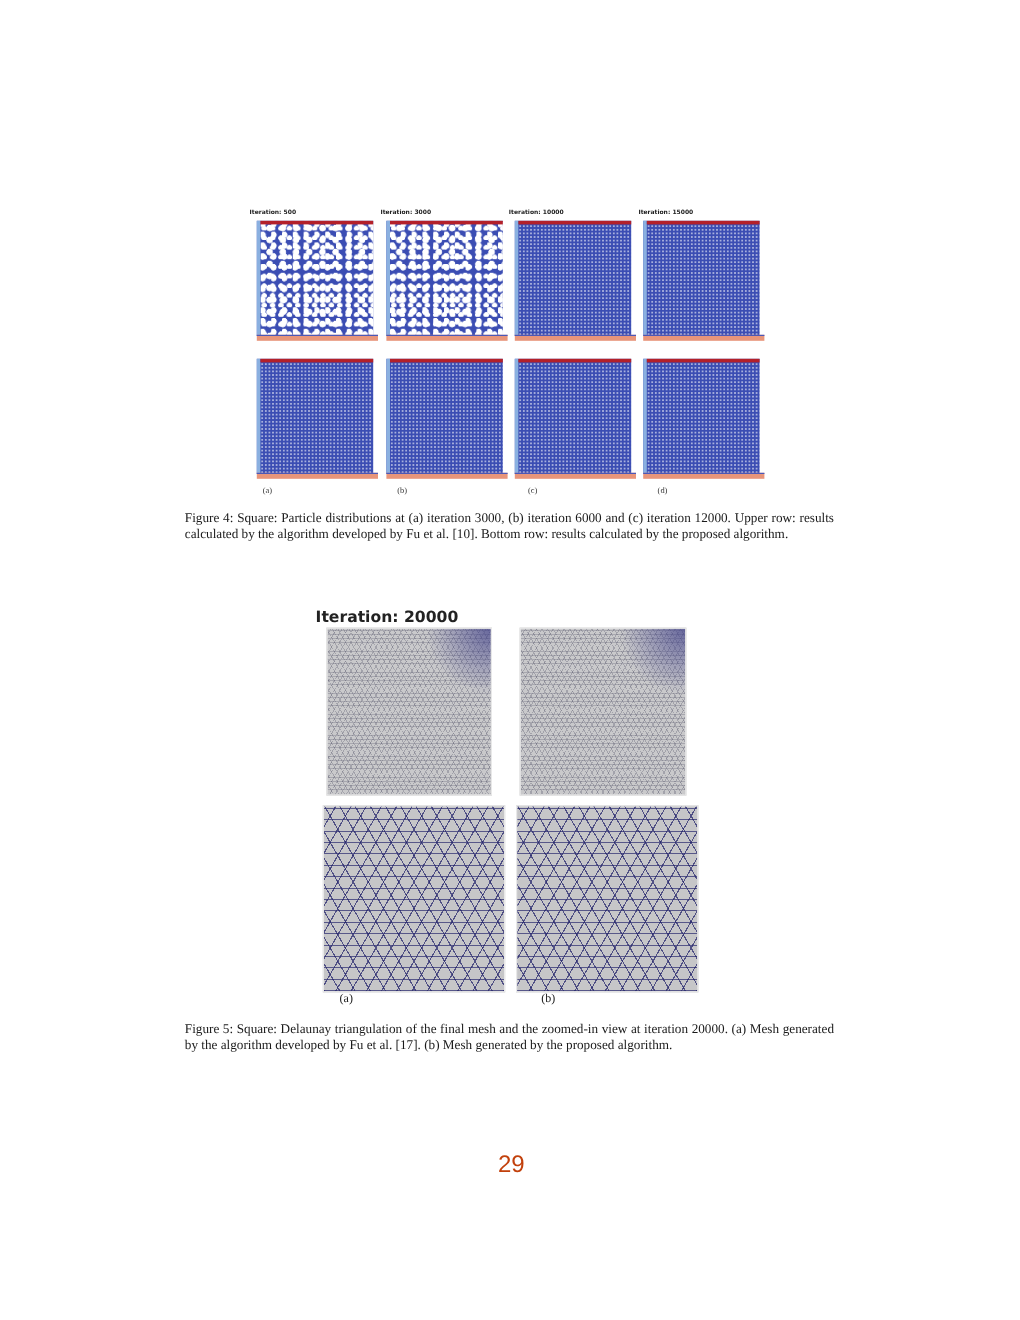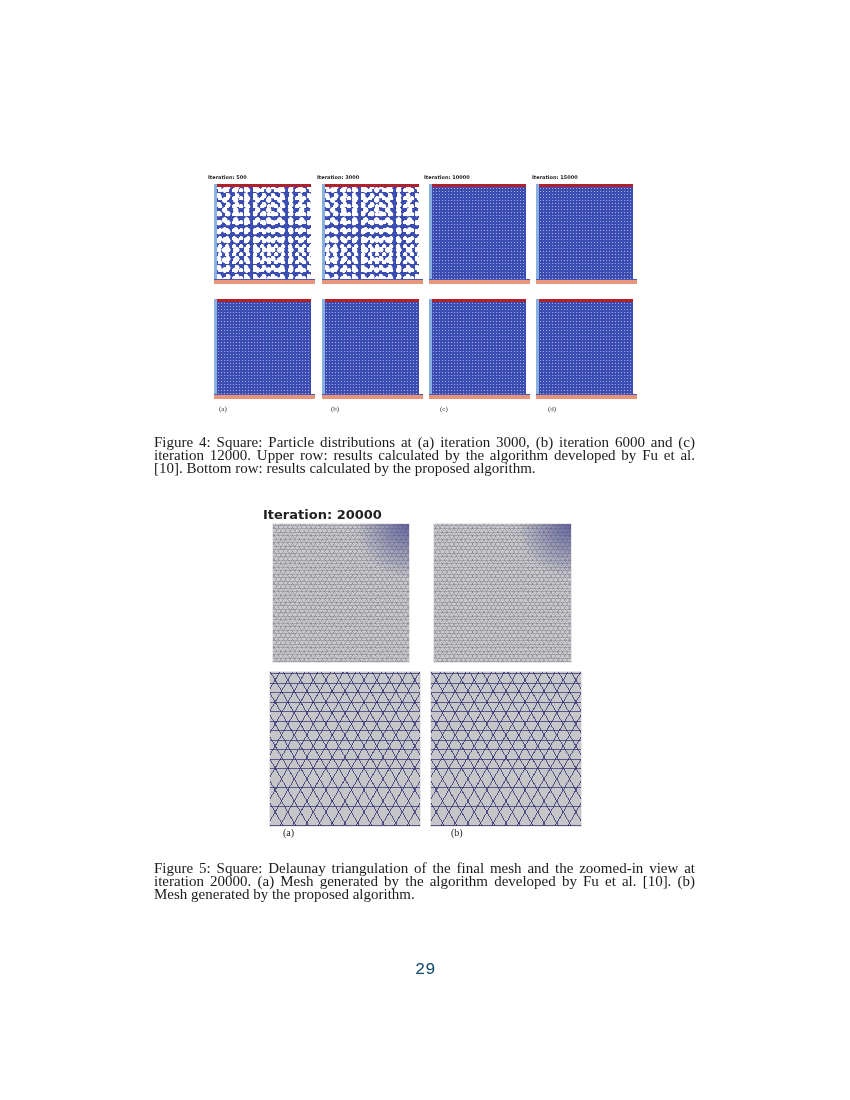--- a/index.html
+++ b/index.html
@@ -1,21 +1,21 @@
 <!DOCTYPE html>
 <html><head>
 <meta charset="utf-8">
 <style>
   html, body { margin: 0; padding: 0; background: #ffffff; }
   body { width: 850px; height: 1100px; position: relative; overflow: hidden; font-family: "DejaVu Serif", "Liberation Serif", serif; color: #1a1a1a; }
   .abs { position: absolute; }
   .panel-label-top { font-family: "DejaVu Sans", "Liberation Sans", sans-serif; font-size: 5px; font-weight: bold; color: #222; white-space: nowrap; }
   .sub-label { font-family: "Liberation Serif", serif; font-size: 7px; color: #333; }
   .sub-label-lg { font-family: "Liberation Serif", serif; font-size: 10px; color: #222; }
-  .caption { font-family: "Liberation Serif", serif; font-size: 15px; line-height: 13px; color: #1a1a1a; text-align: justify; text-align-last: left; margin-top: 10px; }
+  .caption { font-family: "Liberation Serif", serif; font-size: 11px; line-height: 13px; color: #1a1a1a; text-align: justify; text-align-last: left; }
   .particle-box { position: absolute; width: 94px; height: 96px; background-color: #3b4db3; border-left: 3px solid #8ab0e0; }
   .particle-box .top-bar { position: absolute; left: 0; right: 0; top: 0; height: 3px; background: #b3202a; }
   .particle-box .bot-bar { position: absolute; left: -3px; right: -4px; bottom: -4px; height: 4px; background: #e8957a; border-top: 1px solid #4a58b8; }
   .sparse { background-image:
       radial-gradient(circle at 20% 30%, #fff 0 2.5px, transparent 3px),
       radial-gradient(circle at 70% 60%, #fff 0 2.5px, transparent 3px),
       radial-gradient(circle at 45% 80%, #fff 0 2px, transparent 2.5px);
     background-size: 9px 9px, 11px 10px, 7px 8px; }
   .dense { background-image:
       radial-gradient(circle, rgba(255,255,255,0.55) 0 0.7px, transparent 1px);
@@ -23,21 +23,21 @@
   .mesh-box { position: absolute; background-color: #c9c9cb; border: 1px solid #e8e8e8; }
   .mesh-fine { background-image:
       radial-gradient(ellipse at 100% 0%, rgba(70,70,140,0.75) 0, rgba(70,70,140,0) 28%),
       repeating-linear-gradient(60deg, rgba(90,90,110,0.35) 0 0.6px, transparent 0.6px 4px),
       repeating-linear-gradient(-60deg, rgba(90,90,110,0.35) 0 0.6px, transparent 0.6px 4px),
       repeating-linear-gradient(0deg, rgba(90,90,110,0.30) 0 0.6px, transparent 0.6px 3.5px); }
   .mesh-coarse { background-color: #c6c6c8; background-image:
       repeating-linear-gradient(60deg, rgba(40,40,110,0.75) 0 0.9px, transparent 0.9px 11px),
       repeating-linear-gradient(-60deg, rgba(40,40,110,0.75) 0 0.9px, transparent 0.9px 11px),
       repeating-linear-gradient(0deg, rgba(40,40,110,0.70) 0 0.9px, transparent 0.9px 9.5px); }
-  .page-number { font-family: Liberation Mono, monospace; font-size: 17px; color: #0c4a6e; }
+  .page-number { font-family: Liberation Sans, sans-serif; font-size: 20px; color: #c2410c; }
 </style>
 </head>
 <body>
 
 <div class="abs" style="left:205px; top:172px; width:445px; height:245px;">
 
   <div class="abs panel-label-top" style="left:3px; top:2px;">Iteration: 500</div>
   <div class="abs panel-label-top" style="left:112px; top:2px;">Iteration: 3000</div>
   <div class="abs panel-label-top" style="left:219px; top:2px;">Iteration: 10000</div>
   <div class="abs panel-label-top" style="left:327px; top:2px;">Iteration: 15000</div>
@@ -87,15 +87,15 @@
 <div class="abs" style="left:260px; top:505px; width:330px; height:335px;">
   <div class="abs panel-label-top" style="left:3px; top:2px; font-size:13px;">Iteration: 20000</div>
   <div class="mesh-box mesh-fine" style="left:12px; top:18px; width:136px; height:138px;"></div>
   <div class="mesh-box mesh-fine" style="left:173px; top:18px; width:137px; height:138px;"></div>
   <div class="mesh-box mesh-coarse" style="left:9px; top:166px; width:150px; height:154px;"></div>
   <div class="mesh-box mesh-coarse" style="left:170px; top:166px; width:150px; height:154px;"></div>
   <div class="abs sub-label-lg" style="left:23px; top:322px;">(a)</div>
   <div class="abs sub-label-lg" style="left:191px; top:322px;">(b)</div>
 </div>
 
-<div class="abs caption" style="left:154px; top:852px; width:541px;">Figure 5: Square: Delaunay triangulation of the final mesh and the zoomed-in view at iteration 20000. (a) Mesh generated by the algorithm developed by Fu et al. [10]. (b) Mesh generated by the proposed algorithm.</div>
+<div class="abs caption" style="left:154px; top:852px; width:541px;">Figure 5: Square: Delaunay triangulation of the final mesh and the zoomed-in view at iteration 20000. (a) Mesh generated by the algorithm developed by Fu et al. [17]. (b) Mesh generated by the proposed algorithm.</div>
 
 <div class="abs page-number" style="left:415px; top:960px;">29</div>
 
 </body></html>

